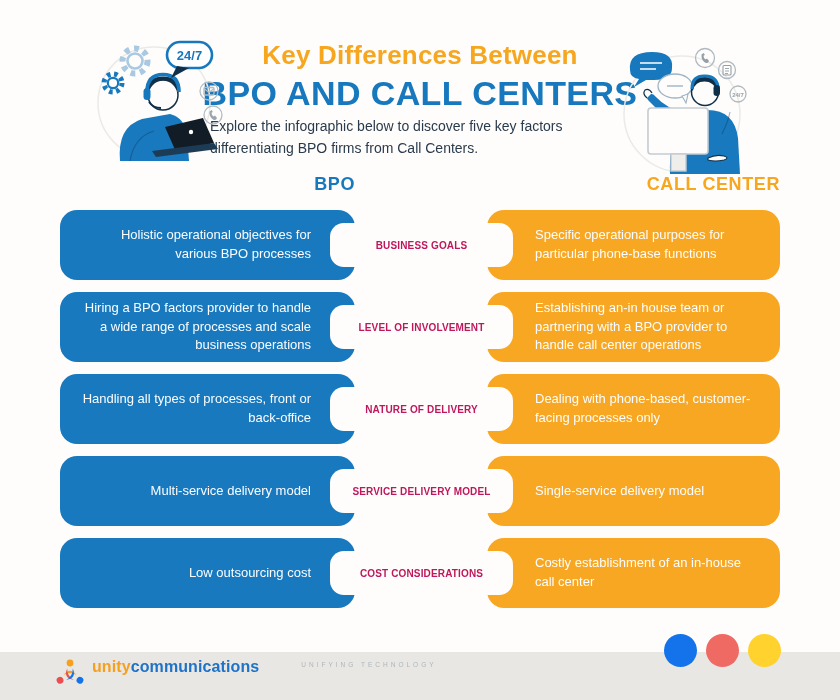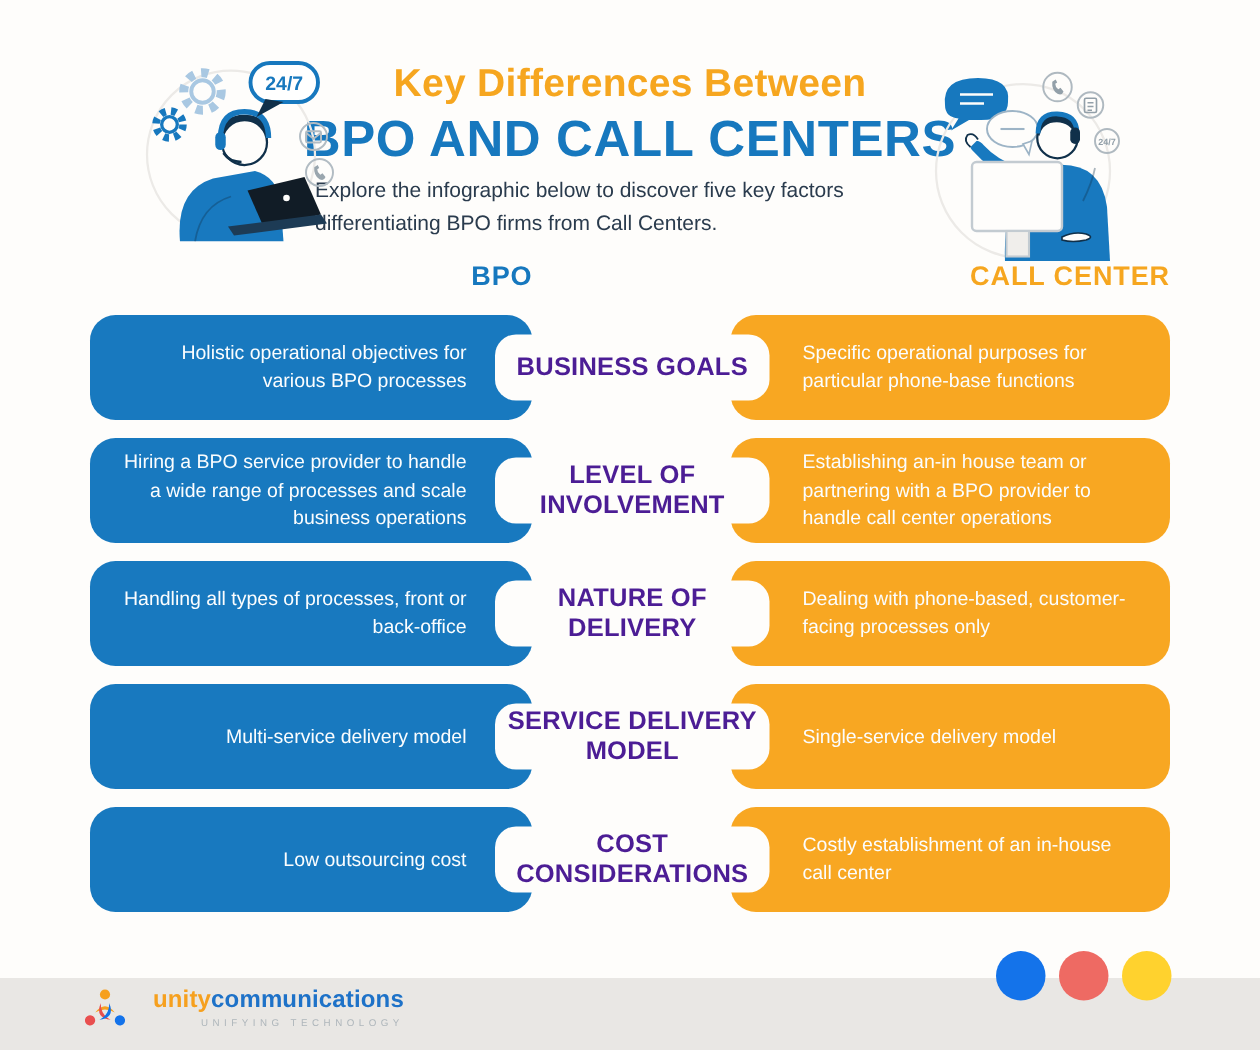--- a/index.html
+++ b/index.html
@@ -31,26 +31,26 @@
           display:flex; align-items:center; color:#FBFDFE;
           font-size:13px; line-height:1.45; border-radius:17px; }
   .cell-left  { left:0; width:295px; background:#1879BF;
                 justify-content:flex-end; text-align:right; padding:8px 44px 8px 22px; }
   .cell-right { left:427px; width:293px; background:#F8A722;
                 justify-content:flex-start; text-align:left; padding:8px 18px 8px 48px; }
   .cell-factor {
     position:absolute; z-index:2; left:270px; top:13px; width:183px; height:44px;
     background:#FEFDFB; border-radius:14px;
     display:flex; align-items:center; justify-content:center; text-align:center;
-    font-size:17px; font-weight:bold; letter-spacing:0.15px; color:#4c1d95;
+    font-size:10px; font-weight:bold; letter-spacing:0.15px; color:#be185d;
   }
   
   .footer-strip { position:absolute; left:0; top:652px; width:840px; height:48px; background:#E9E7E4; }
   .logo { position:absolute; left:55px; top:658px; display:flex; align-items:flex-start; gap:7px; }
-  .logo-text-lines { display:flex; flex-direction:column;align-items:flex-end; }
+  .logo-text-lines { display:flex; flex-direction:row; }
   .logo-line1 { font-size:16px; font-weight:bold; letter-spacing:0.1px; }
   .logo-unity { color:#F6A01E; }
   .logo-comm  { color:#1E72C8; }
   .logo-tagline { font-size:6.5px; letter-spacing:3px; color:#AEB6BB; margin-top:3px; padding-left:42px; }
   .dot { position:absolute; top:634px; width:33px; height:33px; border-radius:50%; }
   .dot-blue   { left:664px; background:#1473EA; }
   .dot-red    { left:706px; background:#EE6A63; }
   .dot-yellow { left:748px; background:#FFD22E; }
 </style>
 </head>
@@ -165,21 +165,21 @@
           <span>Holistic operational objectives for various BPO processes</span>
         </div>
       <div class="cell cell-right">
           <span>Specific operational purposes for particular phone-base functions</span>
         </div>
       <div class="cell-factor">BUSINESS GOALS</div>
     </div>
 
     <div class="row">
       <div class="cell cell-left">
-          <span>Hiring a BPO service provider to handle a wide range of processes and scale business operations</span>
+          <span>Hiring a BPO factors provider to handle a wide range of processes and scale business operations</span>
         </div>
       <div class="cell cell-right">
           <span>Establishing an-in house team or partnering with a BPO provider to handle call center operations</span>
         </div>
       <div class="cell-factor">LEVEL OF INVOLVEMENT</div>
     </div>
 
     <div class="row">
       <div class="cell cell-left">
           <span>Handling all types of processes, front or back-office</span>

